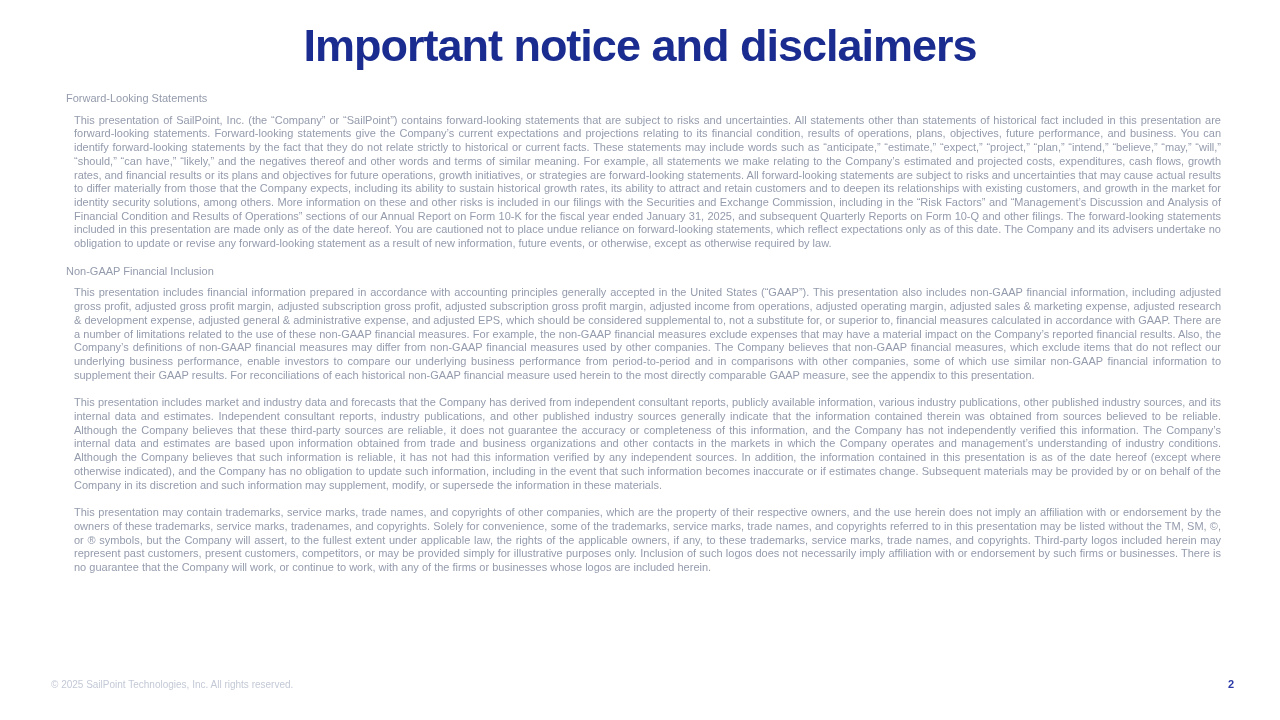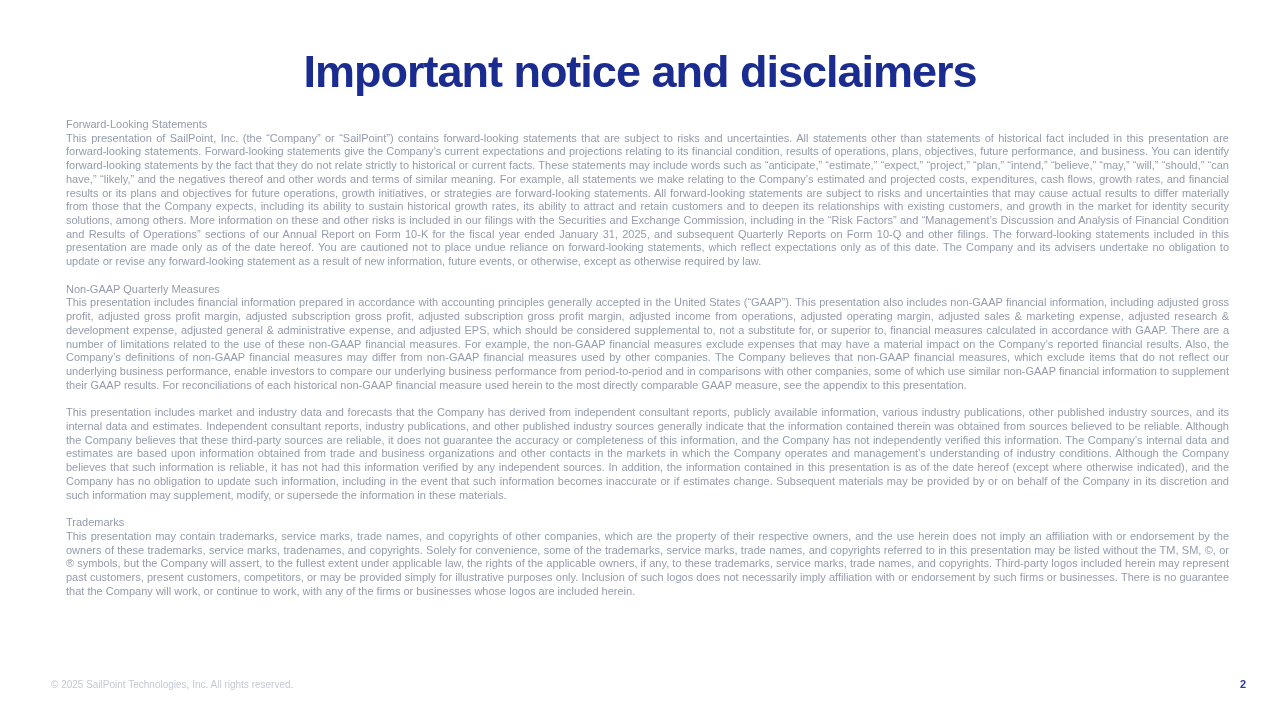--- a/index.html
+++ b/index.html
@@ -7,43 +7,43 @@
     position: relative;
     width: 1280px;
     height: 720px;
     background: #ffffff;
     font-family: "Liberation Sans", sans-serif;
     overflow: hidden;
     margin: 0 auto;
   }
   .title {
     margin: 0;
-    padding-top: 46px;
+    padding-top: 20px;
     text-align: center;
     font-size: 45px;
     font-weight: 700;
     letter-spacing: -1px;
     color: #1b2c90;
   }
   .content {
     padding: 20px 51px 0 66px;
     color: #949bac;
     font-size: 11px;
     line-height: 13.7px;
   }
   .section { margin-bottom: 14px; }
   .sec-heading { margin: 0; }
   .sec-body {
-    margin: 0;
+    margin: 8px;
     text-align: justify;
   }
   .footer {
     position: absolute;
     left: 51px;
-    right: 34px;
+    right: 46px;
     bottom: 30px;
     display: flex;
     justify-content: space-between;
     align-items: baseline;
   }
   .copyright {
     font-size: 10px;
     color: #c3c9d6;
   }
   .page-number {
@@ -60,30 +60,29 @@
   <h1 class="title">Important notice and disclaimers</h1>
 
   <div class="content">
 
     <section class="section">
       <div class="sec-heading">Forward-Looking Statements</div>
       <p class="sec-body">This presentation of SailPoint, Inc. (the “Company” or “SailPoint”) contains forward-looking statements that are subject to risks and uncertainties. All statements other than statements of historical fact included in this presentation are forward-looking statements. Forward-looking statements give the Company’s current expectations and projections relating to its financial condition, results of operations, plans, objectives, future performance, and business. You can identify forward-looking statements by the fact that they do not relate strictly to historical or current facts. These statements may include words such as “anticipate,” “estimate,” “expect,” “project,” “plan,” “intend,” “believe,” “may,” “will,” “should,” “can have,” “likely,” and the negatives thereof and other words and terms of similar meaning. For example, all statements we make relating to the Company’s estimated and projected costs, expenditures, cash flows, growth rates, and financial results or its plans and objectives for future operations, growth initiatives, or strategies are forward-looking statements. All forward-looking statements are subject to risks and uncertainties that may cause actual results to differ materially from those that the Company expects, including its ability to sustain historical growth rates, its ability to attract and retain customers and to deepen its relationships with existing customers, and growth in the market for identity security solutions, among others. More information on these and other risks is included in our filings with the Securities and Exchange Commission, including in the “Risk Factors” and “Management’s Discussion and Analysis of Financial Condition and Results of Operations” sections of our Annual Report on Form 10-K for the fiscal year ended January 31, 2025, and subsequent Quarterly Reports on Form 10-Q and other filings. The forward-looking statements included in this presentation are made only as of the date hereof. You are cautioned not to place undue reliance on forward-looking statements, which reflect expectations only as of this date. The Company and its advisers undertake no obligation to update or revise any forward-looking statement as a result of new information, future events, or otherwise, except as otherwise required by law.</p>
     </section>
 
     <section class="section">
-      <div class="sec-heading">Non-GAAP Quarterly Measures</div>
+      <div class="sec-heading">Non-GAAP Financial Inclusion</div>
       <p class="sec-body">This presentation includes financial information prepared in accordance with accounting principles generally accepted in the United States (“GAAP”). This presentation also includes non-GAAP financial information, including adjusted gross profit, adjusted gross profit margin, adjusted subscription gross profit, adjusted subscription gross profit margin, adjusted income from operations, adjusted operating margin, adjusted sales &amp; marketing expense, adjusted research &amp; development expense, adjusted general &amp; administrative expense, and adjusted EPS, which should be considered supplemental to, not a substitute for, or superior to, financial measures calculated in accordance with GAAP. There are a number of limitations related to the use of these non-GAAP financial measures. For example, the non-GAAP financial measures exclude expenses that may have a material impact on the Company’s reported financial results. Also, the Company’s definitions of non-GAAP financial measures may differ from non-GAAP financial measures used by other companies. The Company believes that non-GAAP financial measures, which exclude items that do not reflect our underlying business performance, enable investors to compare our underlying business performance from period-to-period and in comparisons with other companies, some of which use similar non-GAAP financial information to supplement their GAAP results. For reconciliations of each historical non-GAAP financial measure used herein to the most directly comparable GAAP measure, see the appendix to this presentation.</p>
     </section>
 
     <section class="section">
       <p class="sec-body">This presentation includes market and industry data and forecasts that the Company has derived from independent consultant reports, publicly available information, various industry publications, other published industry sources, and its internal data and estimates. Independent consultant reports, industry publications, and other published industry sources generally indicate that the information contained therein was obtained from sources believed to be reliable. Although the Company believes that these third-party sources are reliable, it does not guarantee the accuracy or completeness of this information, and the Company has not independently verified this information. The Company’s internal data and estimates are based upon information obtained from trade and business organizations and other contacts in the markets in which the Company operates and management’s understanding of industry conditions. Although the Company believes that such information is reliable, it has not had this information verified by any independent sources. In addition, the information contained in this presentation is as of the date hereof (except where otherwise indicated), and the Company has no obligation to update such information, including in the event that such information becomes inaccurate or if estimates change. Subsequent materials may be provided by or on behalf of the Company in its discretion and such information may supplement, modify, or supersede the information in these materials.</p>
     </section>
 
     <section class="section">
-      <div class="sec-heading">Trademarks</div>
       <p class="sec-body">This presentation may contain trademarks, service marks, trade names, and copyrights of other companies, which are the property of their respective owners, and the use herein does not imply an affiliation with or endorsement by the owners of these trademarks, service marks, tradenames, and copyrights. Solely for convenience, some of the trademarks, service marks, trade names, and copyrights referred to in this presentation may be listed without the TM, SM, ©, or ® symbols, but the Company will assert, to the fullest extent under applicable law, the rights of the applicable owners, if any, to these trademarks, service marks, trade names, and copyrights. Third-party logos included herein may represent past customers, present customers, competitors, or may be provided simply for illustrative purposes only. Inclusion of such logos does not necessarily imply affiliation with or endorsement by such firms or businesses. There is no guarantee that the Company will work, or continue to work, with any of the firms or businesses whose logos are included herein.</p>
     </section>
 
   </div>
 
   <div class="footer">
     <span class="copyright">© 2025 SailPoint Technologies, Inc. All rights reserved.</span>
     <span class="page-number">2</span>
   </div>
 

